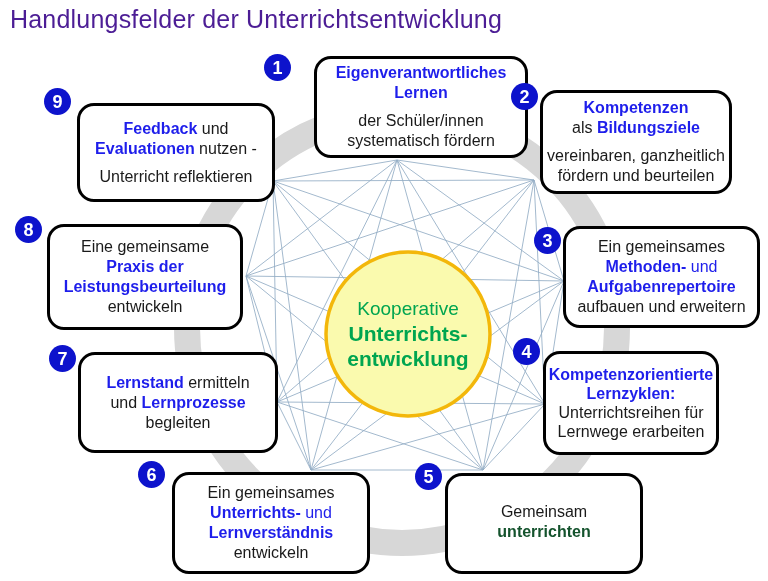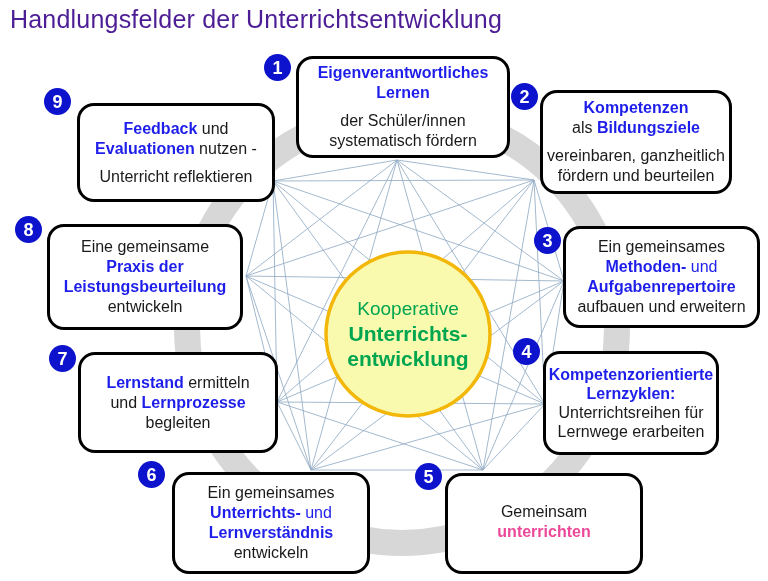--- a/index.html
+++ b/index.html
@@ -13,21 +13,21 @@
             text-align:center;font-size:16px;line-height:20px;box-sizing:border-box;padding:2px 4px;}
   .fieldbox .gap{height:8px;}
   .fieldbox .line{white-space:nowrap;}
   .bb{font-weight:bold;}
   .b{font-weight:normal;}
   .k{color:#1a1a1a;font-weight:normal;}
   .badge{position:absolute;width:27px;height:27px;border-radius:50%;
          color:#fff;font-weight:bold;font-size:18px;display:flex;align-items:center;
          justify-content:center;line-height:1;}
   
-  .b1{left:296px;top:56px;width:214px;height:102px;}
+  .b1{left:314px;top:56px;width:214px;height:102px;}
   .b2{left:540px;top:90px;width:192px;height:104px;}
   .b3{left:563px;top:226px;width:197px;height:102px;}
   .b4{left:543px;top:351px;width:176px;height:104px;line-height:19px;}
   .b5{left:445px;top:473px;width:198px;height:101px;justify-content:flex-start;padding-top:26px;}
   .b6{left:172px;top:472px;width:198px;height:102px;}
   .b7{left:78px;top:352px;width:200px;height:101px;}
   .b8{left:47px;top:224px;width:196px;height:106px;}
   .b9{left:77px;top:103px;width:198px;height:99px;}
   
   .n1{left:264px;top:54px;} .n2{left:511px;top:83px;} .n3{left:534px;top:227px;}
@@ -112,21 +112,21 @@
       <div class="line"><span class="k" style="color: rgb(26, 26, 26);">aufbauen und erweitern</span></div>
     </div>
   <div class="fieldbox b4" style="border-color: rgb(0, 0, 0);">
       <div class="line"><span class="bb" style="color: rgb(30, 30, 235);">Kompetenzorientierte</span></div>
       <div class="line"><span class="bb" style="color: rgb(30, 30, 235);">Lernzyklen:</span></div>
       <div class="line"><span class="k" style="color: rgb(26, 26, 26);">Unterrichtsreihen für</span></div>
       <div class="line"><span class="k" style="color: rgb(26, 26, 26);">Lernwege erarbeiten</span></div>
     </div>
   <div class="fieldbox b5" style="border-color: rgb(0, 0, 0);">
       <div class="line"><span class="k" style="color: rgb(26, 26, 26);">Gemeinsam</span></div>
-      <div class="line"><span class="bb" style="color: #ec4899;">unterrichten</span></div>
+      <div class="line"><span class="bb" style="color: #14532d;">unterrichten</span></div>
     </div>
   <div class="fieldbox b6" style="border-color: rgb(0, 0, 0);">
       <div class="line"><span class="k" style="color: rgb(26, 26, 26);">Ein gemeinsames</span></div>
       <div class="line"><span class="bb" style="color: rgb(30, 30, 235);">Unterrichts-</span><span class="b" style="color: rgb(30, 30, 235);"> und</span></div>
       <div class="line"><span class="bb" style="color: rgb(30, 30, 235);">Lernverständnis</span></div>
       <div class="line"><span class="k" style="color: rgb(26, 26, 26);">entwickeln</span></div>
     </div>
   <div class="fieldbox b7" style="border-color: rgb(0, 0, 0);">
       <div class="line"><span class="bb" style="color: rgb(30, 30, 235);">Lernstand</span><span class="k" style="color: rgb(26, 26, 26);"> ermitteln</span></div>
       <div class="line"><span class="k" style="color: rgb(26, 26, 26);">und </span><span class="bb" style="color: rgb(30, 30, 235);">Lernprozesse</span></div>

